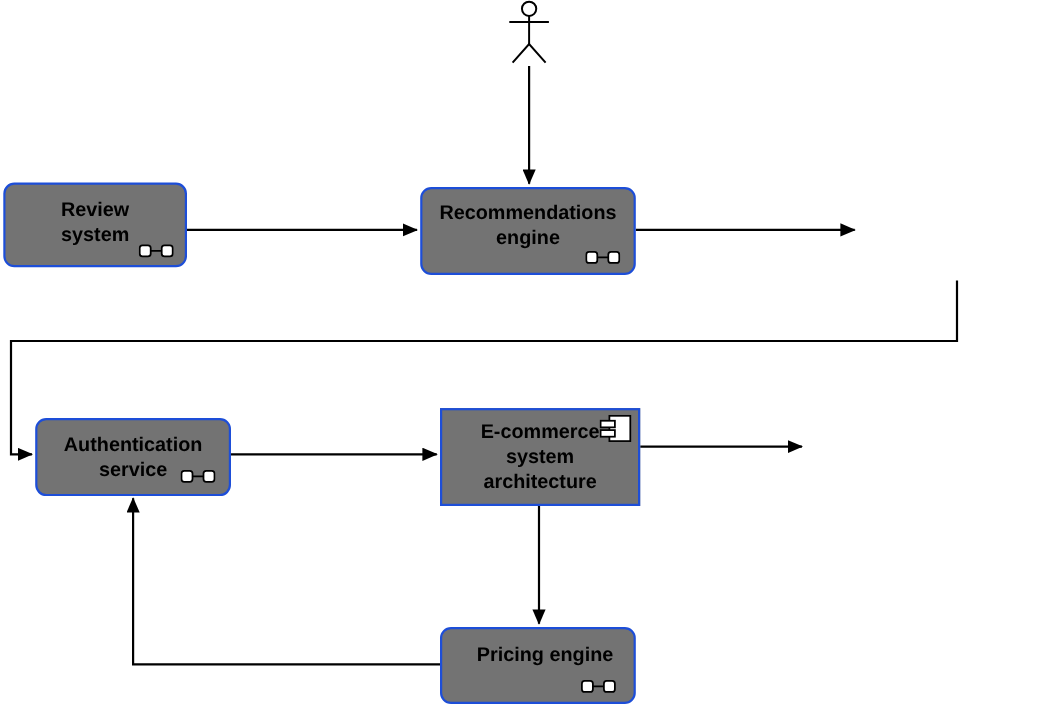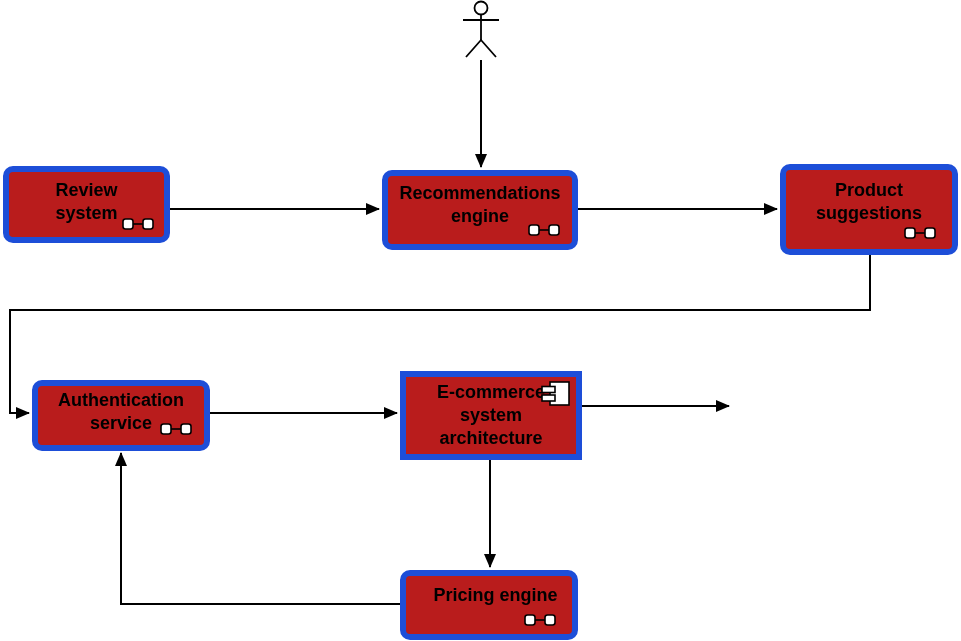--- a/index.html
+++ b/index.html
@@ -7,22 +7,22 @@
     position:relative;
     width:961px;height:641px;
     background:#ffffff;
     font-family:"Liberation Sans", sans-serif;
     overflow:hidden;
   }
   .layer{position:absolute;left:0;top:0;width:961px;height:641px;}
   .node{
     position:absolute;
     box-sizing:border-box;
-    background:#b91c1c;
-    border:6px solid #1d4ed8;
+    background:#737373;
+    border:2px solid #1d4ed8;
     border-radius:10px;
     display:flex;
     align-items:center;
     justify-content:center;
     text-align:center;
     color:#000000;
     font-weight:bold;
     font-size:18px;
     line-height:23px;
   }
@@ -80,31 +80,20 @@
 engine</span>
     <span class="iface-icon" style="right:12px;bottom:7px;">
       <svg width="32" height="14" viewBox="0 0 32 14" fill="#ffffff" stroke="#000000" stroke-width="1.6">
         <rect x="1" y="2" width="10" height="10" rx="2.5"></rect>
         <rect x="21" y="2" width="10" height="10" rx="2.5"></rect>
         <line x1="11" y1="7" x2="21" y2="7"></line>
       </svg>
     </span>
   </div>
 
-  <div class="node" style="left:780px;top:164px;width:178px;height:91px;padding-bottom:16px;">
-    <span class="node-label">Product
-suggestions</span>
-    <span class="iface-icon" style="right:16px;bottom:9px;">
-      <svg width="32" height="14" viewBox="0 0 32 14" fill="#ffffff" stroke="#000000" stroke-width="1.6">
-        <rect x="1" y="2" width="10" height="10" rx="2.5"></rect>
-        <rect x="21" y="2" width="10" height="10" rx="2.5"></rect>
-        <line x1="11" y1="7" x2="21" y2="7"></line>
-      </svg>
-    </span>
-  </div>
 
   <div class="node" style="left:32px;top:380px;width:178px;height:71px;padding-bottom:10px;align-items:flex-end;">
     <span class="node-label">Authentication
 service</span>
     <span class="iface-icon" style="right:12px;bottom:9px;">
       <svg width="32" height="14" viewBox="0 0 32 14" fill="#ffffff" stroke="#000000" stroke-width="1.6">
         <rect x="1" y="2" width="10" height="10" rx="2.5"></rect>
         <rect x="21" y="2" width="10" height="10" rx="2.5"></rect>
         <line x1="11" y1="7" x2="21" y2="7"></line>
       </svg>

